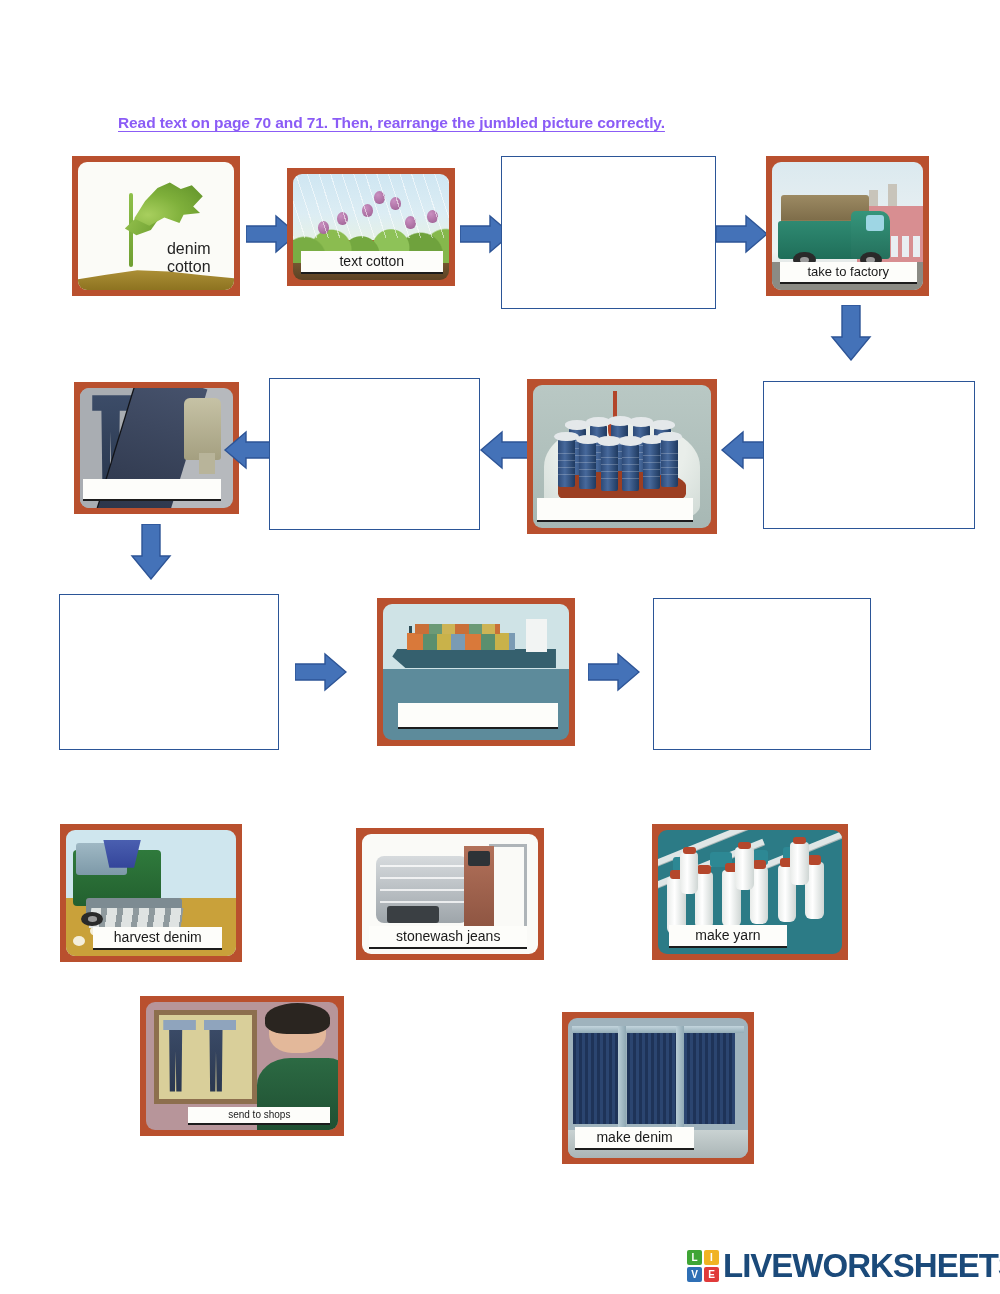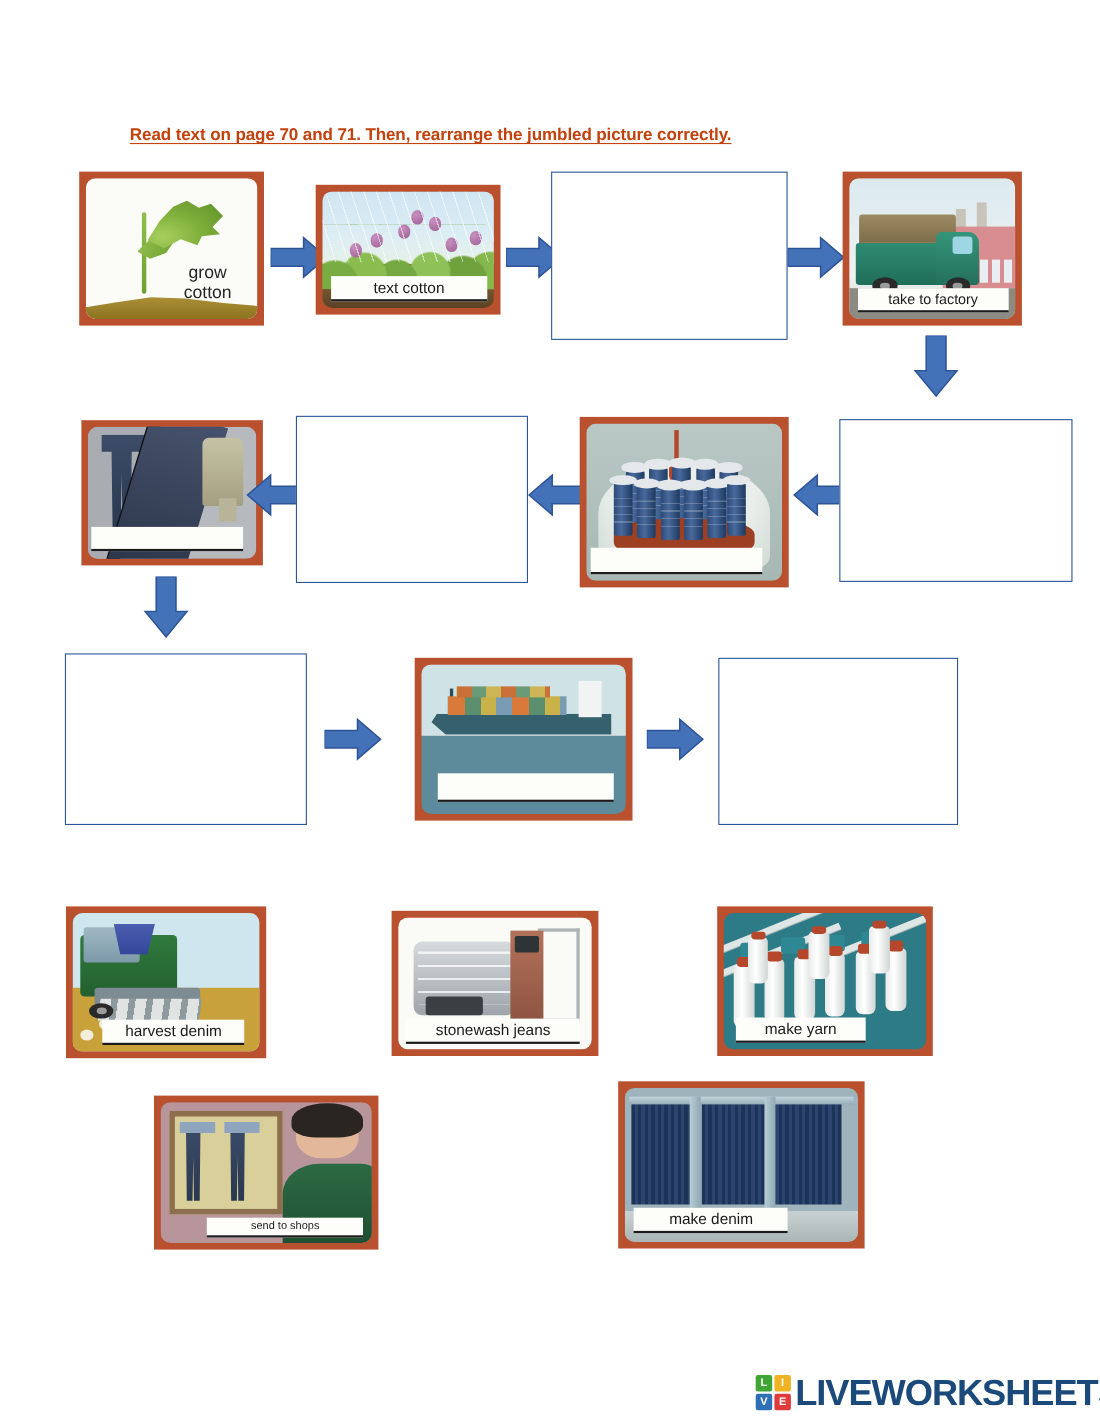--- a/index.html
+++ b/index.html
@@ -11,21 +11,21 @@
     overflow:hidden;
   }
   .page{position:absolute;inset:0;}
 
   
   .title{
     position:absolute;
     left:118px;top:114px;
     font-size:15.5px;
     font-weight:bold;
-    color:#c2410c;
+    color:#8b5cf6;
     letter-spacing:-0.1px;
     text-decoration:underline;
     text-underline-offset:3px;
     white-space:nowrap;
   }
 
   
   .card{
     position:absolute;
     background:#b9502e;
@@ -242,21 +242,21 @@
 
   <div class="title">Read text on page 70 and 71. Then, rearrange the jumbled picture correctly.</div>
 
   <div class="card" style="left:72px;top:156px;width:168px;height:140px;">
     <div class="inner">
       <div class="gc-bg"></div>
       <div class="gc-soil"></div>
       <div class="gc-stem"></div>
       <div class="gc-leafB"></div>
       <div class="gc-leafA"></div>
-      <div class="cap" style="left:auto;right:6%;bottom:8%;width:46%;background:transparent;border:none;font-size:16px;color:#242424;line-height:1.15;white-space:normal;">grow cotton</div>
+      <div class="cap" style="left:auto;right:6%;bottom:8%;width:46%;background:transparent;border:none;font-size:16px;color:#242424;line-height:1.15;white-space:normal;">denim cotton</div>
     </div>
   </div>
 
   <div class="arrow" style="left:246px;top:214px;width:52px;height:40px;">
     <svg viewBox="0 0 52 40">
         <polygon points="0,12 30,12 30,2 51,20 30,38 30,28 0,28" fill="#4472b8" stroke="#2d5496" stroke-width="1.4"></polygon>
       </svg>
   </div>
 
   <div class="card" style="left:287px;top:168px;width:168px;height:118px;">
@@ -478,21 +478,21 @@
       <div class="ss-jean" style="left:9%;"></div>
       <div class="ss-jean" style="left:30%;"></div>
       <div class="ss-frame"></div>
       <div class="ss-hood"></div>
       <div class="ss-head"></div>
       <div class="ss-hair"></div>
       <div class="cap wide" style="left:22%;right:4%;bottom:4%;font-size:10px;">send to shops</div>
     </div>
   </div>
 
-  <div class="card" style="left:562px;top:983px;width:224px;height:152px;">
+  <div class="card" style="left:562px;top:1012px;width:192px;height:152px;">
     <div class="inner">
       <div class="md-bg"></div>
       <div class="md-panel" style="left:3%;width:28%;"></div>
       <div class="md-panel" style="left:33%;width:28%;"></div>
       <div class="md-panel" style="left:63%;width:30%;"></div>
       <div class="md-top"></div>
       <div class="md-post" style="left:28%;"></div>
       <div class="md-post" style="left:60%;"></div>
       <div class="md-floor"></div>
       <div class="cap wide" style="left:4%;right:30%;bottom:6%;font-size:14px;">make denim</div>

